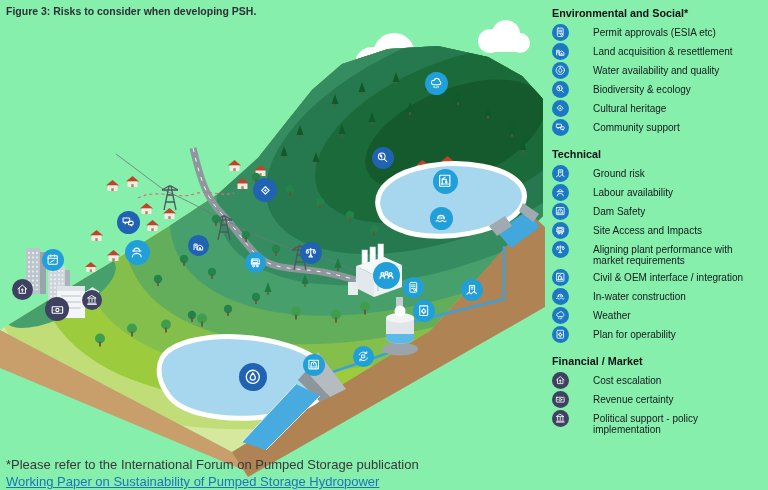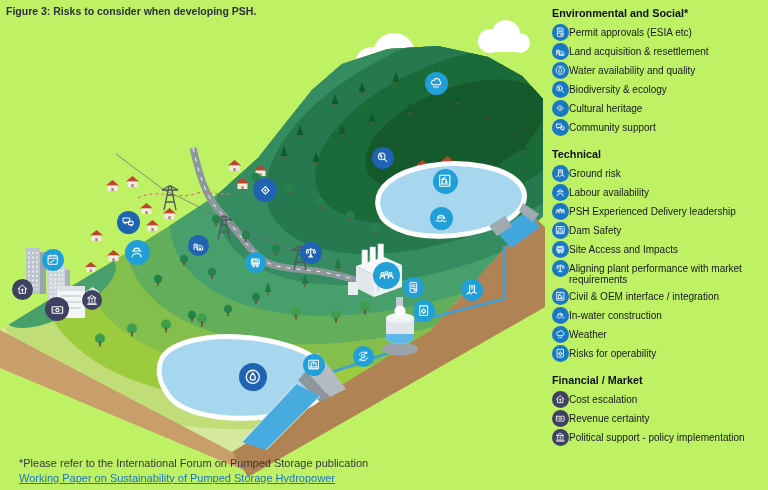--- a/index.html
+++ b/index.html
@@ -3,34 +3,34 @@
 <meta charset="utf-8">
 <style>
   html,body{margin:0;padding:0}
   body{font-family:"Liberation Sans",sans-serif}
   .stage{position:relative;width:768px;height:490px;background:#b3dedf;overflow:hidden}
   .scene{position:absolute;left:0;top:0}
   .title{position:absolute;left:6px;top:5px;font-size:10.5px;font-weight:bold;color:#2e3039;z-index:5}
   .legend{position:absolute;left:552px;top:7px;width:213px;z-index:6}
   .lg-section{margin-bottom:12px}
   .lg-title{font-size:10.8px;font-weight:bold;color:#0e1116;margin:0 0 5px 0}
-  .lg-row{display:flex;align-items:flex-start;gap:0;margin-bottom:2px;min-height:17px}
+  .lg-row{display:flex;align-items:flex-start;gap:24px;margin-bottom:2px;min-height:17px}
   .lg-ic{flex:none;width:17px;height:17px;border-radius:50%;background:#1b79c4;display:flex;align-items:center;justify-content:center}
   .lg-sec-financial .lg-ic{background:#3e415f}
   .lg-ic svg{width:12.5px;height:12.5px;display:block}
   .lg-label{font-size:10px;line-height:1.18;color:#15181d;padding-top:2.5px}
   .marker{position:absolute;border-radius:50%;display:flex;align-items:center;justify-content:center;z-index:4}
   .marker svg{width:70%;height:70%;display:block}
-  .footnote{position:absolute;left:19px;top:456px;font-size:11px;color:#37373c;line-height:1.32;z-index:5}
+  .footnote{position:absolute;left:6px;top:456px;font-size:13px;color:#37373c;line-height:1.32;z-index:5}
   .footnote a{color:#1c75bc;text-decoration:underline;cursor:pointer}
 </style>
 </head>
 <body>
 
-<div class="stage" id="stage" style="background: #bef264;">
+<div class="stage" id="stage" style="background: #86efac;">
 
   <div class="title">Figure 3: Risks to consider when developing PSH.</div>
 
   <svg class="scene" width="545" height="490" viewBox="0 0 545 490">
     <defs>
       <clipPath id="land">
         <path d="M0,330 L55,296 L112,262 L168,227 L218,194 L258,158 L288,120 L312,90 L342,64 L388,49 L438,46 L488,57 L522,76 L543,99 L543,216 L470,286 L430,331 L330,400 L232,452 Z"></path>
       </clipPath>
       <g id="tr-d">
           <circle cx="0" cy="-5" r="4.2" fill="#0f5a2b"></circle>
@@ -461,31 +461,20 @@
               <path d="M8 11a4 4 0 0 1 8 0"></path>
               <path d="M6.2 11h11.6"></path>
               <path d="M6 19a6 4.8 0 0 1 12 0"></path>
             </svg>
           </span>
           <span class="lg-label">Labour availability</span>
         </div>
       <div class="lg-row">
           <span class="lg-ic">
             <svg viewBox="0 0 24 24" fill="none" stroke="#fff" stroke-width="1.6" stroke-linecap="round" stroke-linejoin="round">
-              <circle cx="6.8" cy="10.2" r="1.8"></circle>
-              <circle cx="12" cy="8.8" r="1.8"></circle>
-              <circle cx="17.2" cy="10.2" r="1.8"></circle>
-              <path d="M3.8 15.5a3 3 0 0 1 6 0M9 14a3 3 0 0 1 6 0M14.2 15.5a3 3 0 0 1 6 0"></path>
-            </svg>
-          </span>
-          <span class="lg-label">PSH Experienced Delivery leadership</span>
-        </div>
-      <div class="lg-row">
-          <span class="lg-ic">
-            <svg viewBox="0 0 24 24" fill="none" stroke="#fff" stroke-width="1.6" stroke-linecap="round" stroke-linejoin="round">
               <rect x="4.5" y="5" width="15" height="13.5" rx="1"></rect>
               <path d="M8 15.5v-3.8a4 4 0 0 1 8 0v3.8"></path>
               <path d="M6.5 15.5h11"></path>
               <path d="M12 9.5v2.5"></path>
             </svg>
           </span>
           <span class="lg-label">Dam Safety</span>
         </div>
       <div class="lg-row">
           <span class="lg-ic">
@@ -542,21 +531,21 @@
           <span class="lg-label">Weather</span>
         </div>
       <div class="lg-row">
           <span class="lg-ic">
             <svg viewBox="0 0 24 24" fill="none" stroke="#fff" stroke-width="1.6" stroke-linecap="round" stroke-linejoin="round">
               <rect x="5.8" y="4.5" width="12.4" height="15" rx="1"></rect>
               <circle cx="12" cy="12.8" r="2.8"></circle>
               <path d="M12 8.7v1.3M12 15.6v1.3M8.7 12.8H10M14 12.8h1.3"></path>
             </svg>
           </span>
-          <span class="lg-label">Risks for operability</span>
+          <span class="lg-label">Plan for operability</span>
         </div>
     </section>
     <section class="lg-section lg-sec-financial">
       <h3 class="lg-title">Financial / Market</h3>
       <div class="lg-row">
           <span class="lg-ic">
             <svg viewBox="0 0 24 24" fill="none" stroke="#fff" stroke-width="1.6" stroke-linecap="round" stroke-linejoin="round">
               <path d="M4.8 11.5 12 5l7.2 6.5"></path>
               <path d="M6.8 10v8.5h10.4V10"></path>
               <path d="M12 16.5v-5M10.2 13.2 12 11.4l1.8 1.8"></path>

